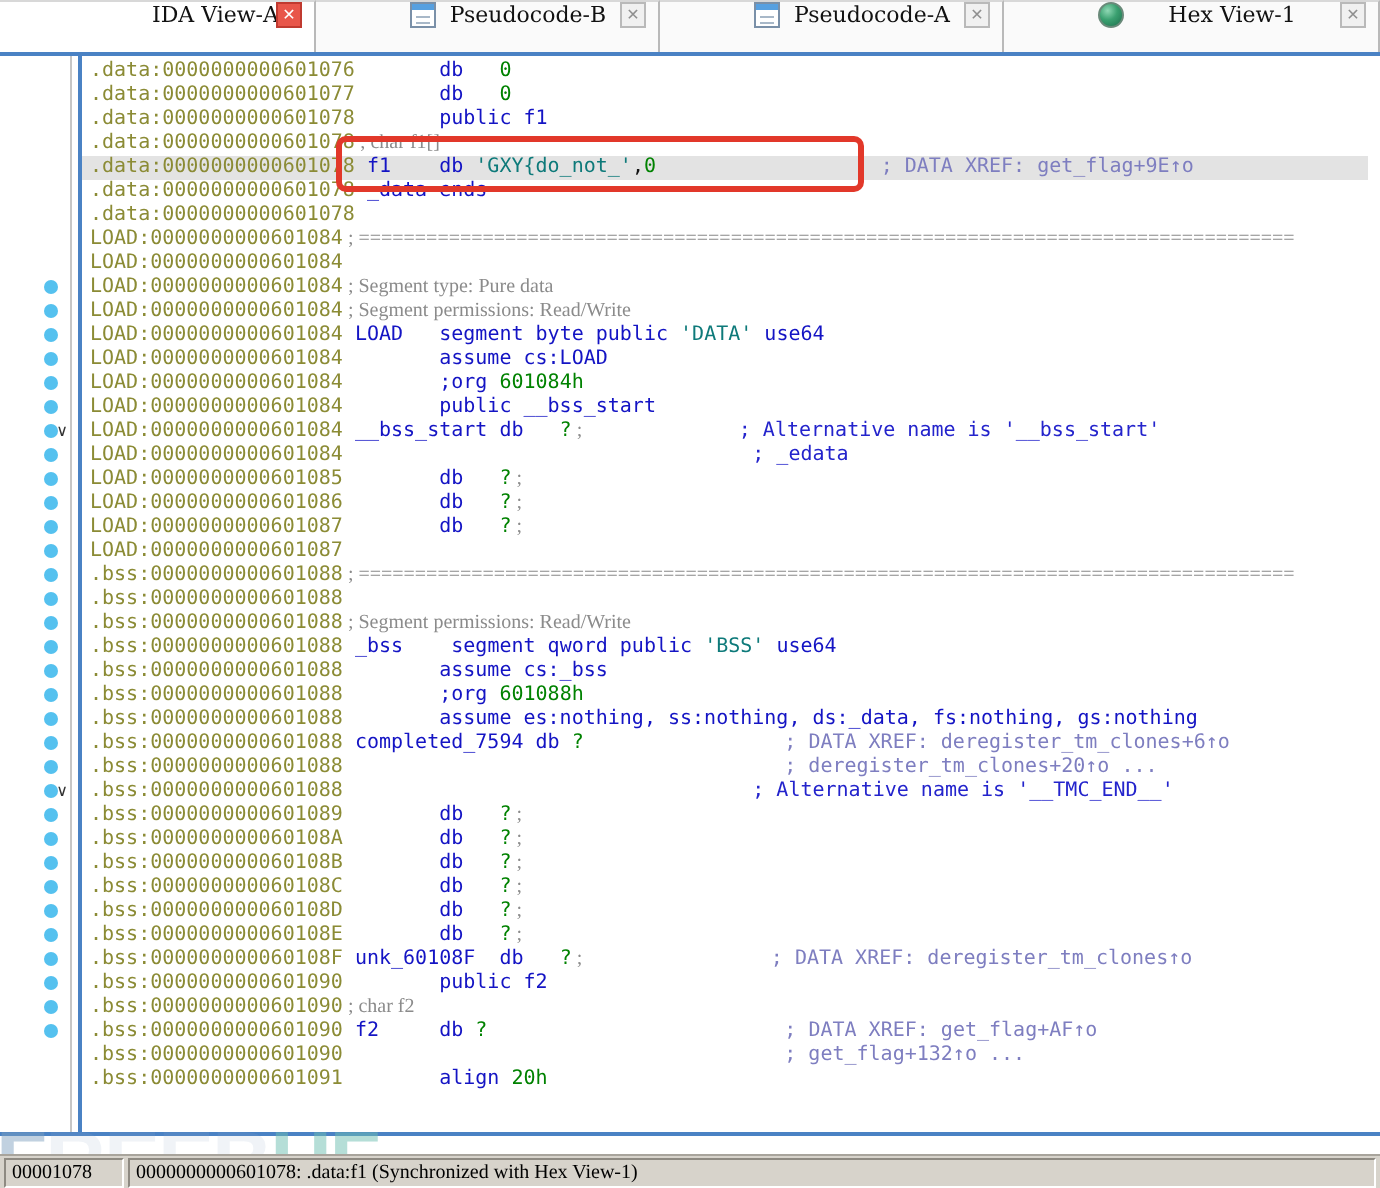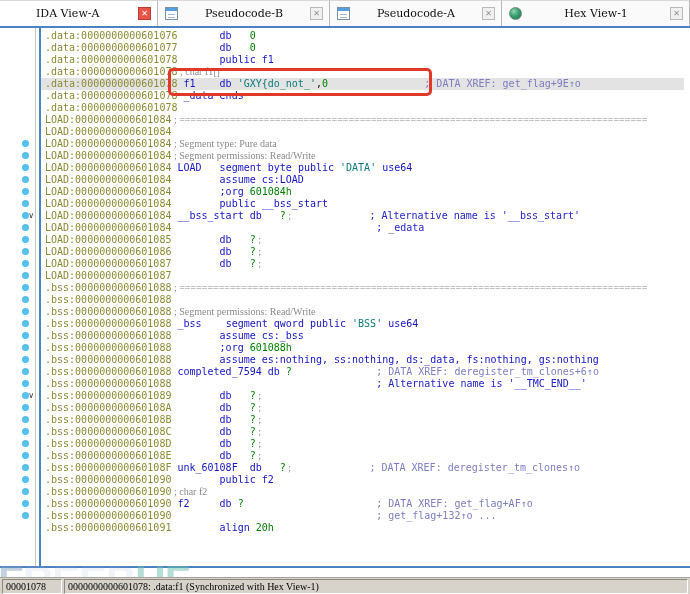--- a/index.html
+++ b/index.html
@@ -8,23 +8,23 @@
     position:relative; width:690px; height:594px; background:#fff;
     overflow:hidden; font-family:"DejaVu Sans Mono","Liberation Mono",monospace;
   }
   
   #tabbar {
     position:absolute; left:0; top:0; width:690px; height:26px;
     display:flex; background:#f2f2f2;
     font-family:"DejaVu Serif","Liberation Serif",serif; font-size:11px; color:#111;
   }
   .tab {
-    display:flex; align-items:center; height:26px;
+    display:flex; height:26px;
     border-right:1px solid #b9b9b9; border-top:1px solid #d8d8d8;
-    background:#fafafa; position:relative;
+    background:#fafafa; position:relative;padding-left:40px;
   }
   .tab.active { background:#ffffff; }
   .tab:nth-child(1){ width:158px; }
   .tab:nth-child(2){ width:172px; }
   .tab:nth-child(3){ width:172px; }
   .tab:nth-child(4){ width:188px; }
   .tab .lbl { flex:1; text-align:center; white-space:nowrap; overflow:hidden; }
   .tab.active .lbl { text-align:left; padding-left:36px; }
   .tab .close {
     width:13px; height:13px; margin-right:6px; flex:0 0 13px;
@@ -55,21 +55,21 @@
             font-family:"DejaVu Sans",sans-serif; z-index:3; }
   #listing { position:relative; flex:1; overflow:hidden; padding:2px 6px 0 4px;
              font-size:10px; line-height:12px; background:#fff; }
   .line { height:12px; white-space:pre; }
   .line.hl { background:#e3e3e3; margin-left:-4px; padding-left:4px; }
   .c-a { color:#8b8b35; }
   .c-k, .c-n { color:#1414c4; }
   .c-g { color:#008200; }
   .c-s { color:#0e7a7a; }
   .c-c { color:#8b8b8b;font-family:Liberation Serif, serif; }
-  .c-x { color:#7e7ec0; }
+  .c-x { color:#7e7ec0;margin-left:16px; }
   .c-b { color:#2424cc; }
   .c-p { color:#141414; }
   #redbox { position:absolute; left:127px; top:40px; width:264px; height:28px;
             border:3px solid #e2382a; border-radius:5px; z-index:4; pointer-events:none; }
 
   
   #watermark { position:absolute; left:-2px; bottom:-11px; z-index:5; pointer-events:none;
                font-family:"Liberation Sans","DejaVu Sans",sans-serif; font-weight:bold;
                font-size:42px; letter-spacing:-1px; white-space:nowrap; }
   #watermark .w1 { color:rgba(125,158,190,0.48); }
@@ -251,20 +251,21 @@
         <div class="line"><span class="c-a">LOAD:0000000000601087</span><span class="c-k">        db</span><span class="c-g">   ?</span><span class="c-c"> ;</span></div>
         <div class="line"><span class="c-a">LOAD:0000000000601087</span></div>
         <div class="line"><span class="c-a">.bss:0000000000601088</span><span class="c-c"> ; ===================================================================================</span></div>
         <div class="line"><span class="c-a">.bss:0000000000601088</span></div>
         <div class="line"><span class="c-a">.bss:0000000000601088</span><span class="c-c"> ; Segment permissions: Read/Write</span></div>
         <div class="line"><span class="c-a">.bss:0000000000601088</span><span class="c-n"> _bss</span><span class="c-k">    segment qword public </span><span class="c-s">'BSS'</span><span class="c-k"> use64</span></div>
         <div class="line"><span class="c-a">.bss:0000000000601088</span><span class="c-k">        assume cs:_bss</span></div>
         <div class="line"><span class="c-a">.bss:0000000000601088</span><span class="c-k">        ;org </span><span class="c-g">601088h</span></div>
         <div class="line"><span class="c-a">.bss:0000000000601088</span><span class="c-k">        assume es:nothing, ss:nothing, ds:_data, fs:nothing, gs:nothing</span></div>
         <div class="line"><span class="c-a">.bss:0000000000601088</span><span class="c-n"> completed_7594</span><span class="c-k"> db</span><span class="c-g"> ?</span><span class="c-x">              ; DATA XREF: deregister_tm_clones+6↑o</span></div>
+        <div class="line"><span class="c-a">.bss:0000000000601088</span><span class="c-x">                                  ; deregister_tm_clones+20↑o ...</span></div>
         <div class="line"><span class="c-a">.bss:0000000000601088</span><span class="c-b">                                  ; Alternative name is '__TMC_END__'</span></div>
         <div class="line"><span class="c-a">.bss:0000000000601089</span><span class="c-k">        db</span><span class="c-g">   ?</span><span class="c-c"> ;</span></div>
         <div class="line"><span class="c-a">.bss:000000000060108A</span><span class="c-k">        db</span><span class="c-g">   ?</span><span class="c-c"> ;</span></div>
         <div class="line"><span class="c-a">.bss:000000000060108B</span><span class="c-k">        db</span><span class="c-g">   ?</span><span class="c-c"> ;</span></div>
         <div class="line"><span class="c-a">.bss:000000000060108C</span><span class="c-k">        db</span><span class="c-g">   ?</span><span class="c-c"> ;</span></div>
         <div class="line"><span class="c-a">.bss:000000000060108D</span><span class="c-k">        db</span><span class="c-g">   ?</span><span class="c-c"> ;</span></div>
         <div class="line"><span class="c-a">.bss:000000000060108E</span><span class="c-k">        db</span><span class="c-g">   ?</span><span class="c-c"> ;</span></div>
         <div class="line"><span class="c-a">.bss:000000000060108F</span><span class="c-n"> unk_60108F</span><span class="c-k">  db</span><span class="c-g">   ?</span><span class="c-c"> ;</span><span class="c-x">             ; DATA XREF: deregister_tm_clones↑o</span></div>
         <div class="line"><span class="c-a">.bss:0000000000601090</span><span class="c-k">        public f2</span></div>
         <div class="line"><span class="c-a">.bss:0000000000601090</span><span class="c-c"> ; char f2</span></div>

